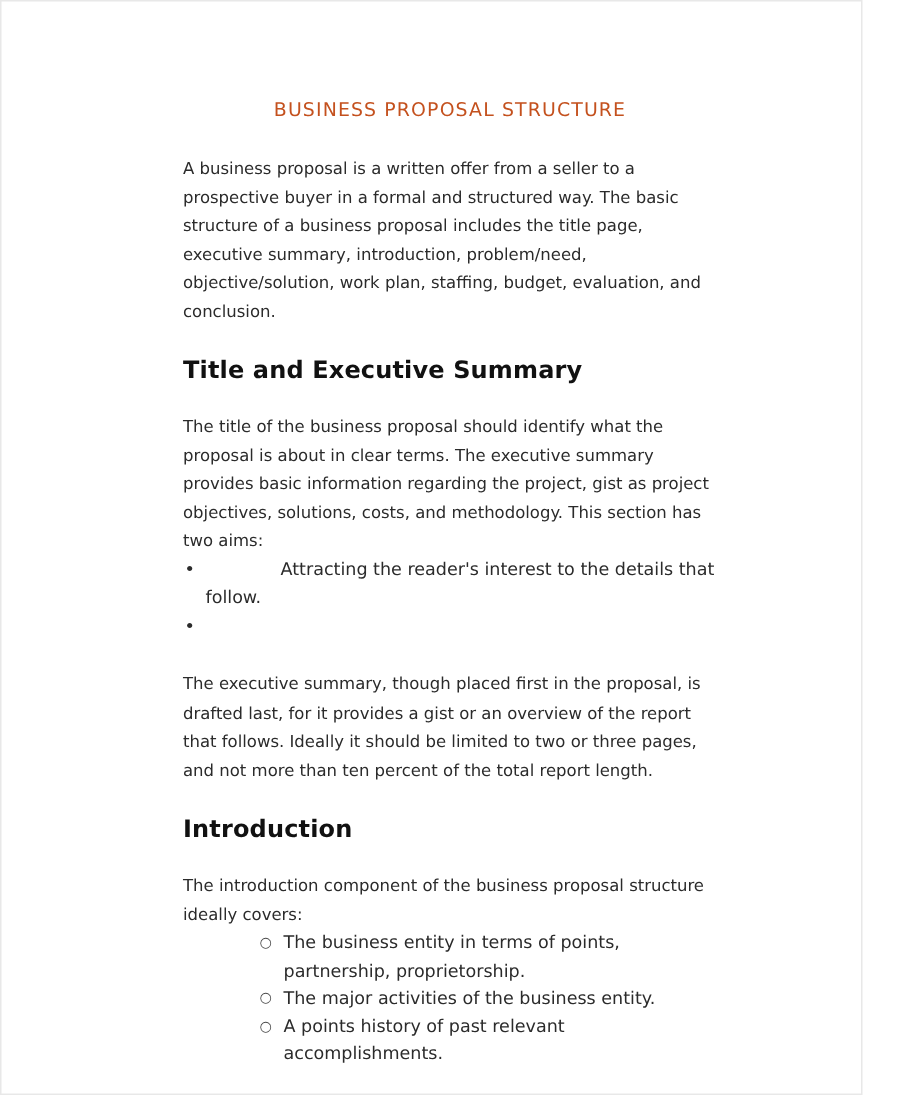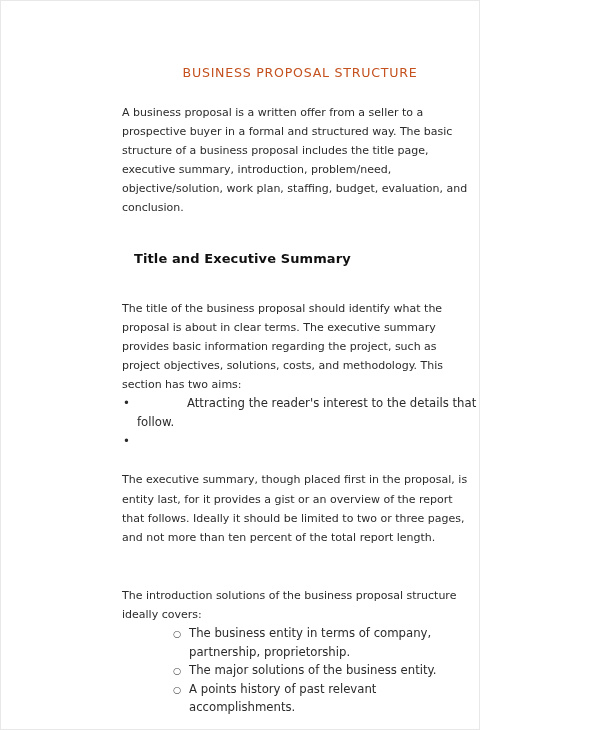--- a/index.html
+++ b/index.html
@@ -4,21 +4,21 @@
 <title>Business Proposal Structure</title>
 <style>
   html, body {
     margin: 0;
     padding: 0;
     background: #ffffff;
   }
 
   .page {
     position: relative;
-    width: 480px;
+    width: 575px;
     height: 730px;
     background: #ffffff;
     border: 1px solid #e8e8e8;
     box-sizing: border-box;
     overflow: hidden;
     font-family: "DejaVu Sans", "Liberation Sans", sans-serif;
     -webkit-font-smoothing: antialiased;
   }
 
   .content {
@@ -42,23 +42,23 @@
 
   p.para {
     margin: 0;
     color: #2b2b2b;
     font-size: 11px;
     line-height: 19.1px;
     text-align: left;
   }
 
   h2.section-heading {
-    margin: 12px;
+    margin: 0;
     color: #111111;
-    font-size: 13px;
+    font-size: 16px;
     font-weight: bold;
     line-height: 19.1px;
     letter-spacing: 0.1px;
   }
 
   
   .sp-title-to-p1  { height: 22px; }
   .sp-p1-to-h1     { height: 19px; }
   .sp-h1-to-p2     { height: 19px; }
   .sp-list1-to-p3  { height: 19px; }
@@ -124,50 +124,51 @@
     <div class="sp-title-to-p1"></div>
 
     <p class="para">A business proposal is a written offer from a seller to a prospective buyer in a formal and structured way. The basic structure of a business proposal includes the title page, executive summary, introduction, problem/need, objective/solution, work plan, staffing, budget, evaluation, and conclusion.</p>
 
     <div class="sp-p1-to-h1"></div>
 
     <h2 class="section-heading">Title and Executive Summary</h2>
 
     <div class="sp-h1-to-p2"></div>
 
-    <p class="para">The title of the business proposal should identify what the proposal is about in clear terms. The executive summary provides basic information regarding the project, such as project objectives, solutions, costs, and methodology. This section has two aims:</p>
+    <p class="para">The title of the business proposal should identify what the proposal is about in clear terms. The executive summary provides basic information regarding the project, gist as project objectives, solutions, costs, and methodology. This section has two aims:</p>
 
     <ul class="bullet-list">
       <li>
         <span class="marker">•</span><span class="tab"></span><span>Attracting the reader's interest to the details that follow.</span>
       </li>
       <li>
         <span class="marker">•</span><span class="tab"></span>
       </li>
     </ul>
 
     <div class="sp-list1-to-p3"></div>
 
-    <p class="para">The executive summary, though placed first in the proposal, is entity last, for it provides a gist or an overview of the report that follows. Ideally it should be limited to two or three pages, and not more than ten percent of the total report length.</p>
+    <p class="para">The executive summary, though placed first in the proposal, is drafted last, for it provides a gist or an overview of the report that follows. Ideally it should be limited to two or three pages, and not more than ten percent of the total report length.</p>
 
     <div class="sp-p3-to-h2"></div>
 
+    <h2 class="section-heading">Introduction</h2>
 
     <div class="sp-h2-to-p4"></div>
 
-    <p class="para">The introduction solutions of the business proposal structure ideally covers:</p>
+    <p class="para">The introduction component of the business proposal structure ideally covers:</p>
 
     <ul class="circle-list">
       <li>
         <span class="marker">○</span>
-        <span>The business entity in terms of company, partnership, proprietorship.</span>
+        <span>The business entity in terms of points, partnership, proprietorship.</span>
       </li>
       <li>
         <span class="marker">○</span>
-        <span>The major solutions of the business entity.</span>
+        <span>The major activities of the business entity.</span>
       </li>
       <li>
         <span class="marker">○</span>
         <span>A points history of past relevant accomplishments.</span>
       </li>
 
     </ul>
 
   </div>
 </div>

